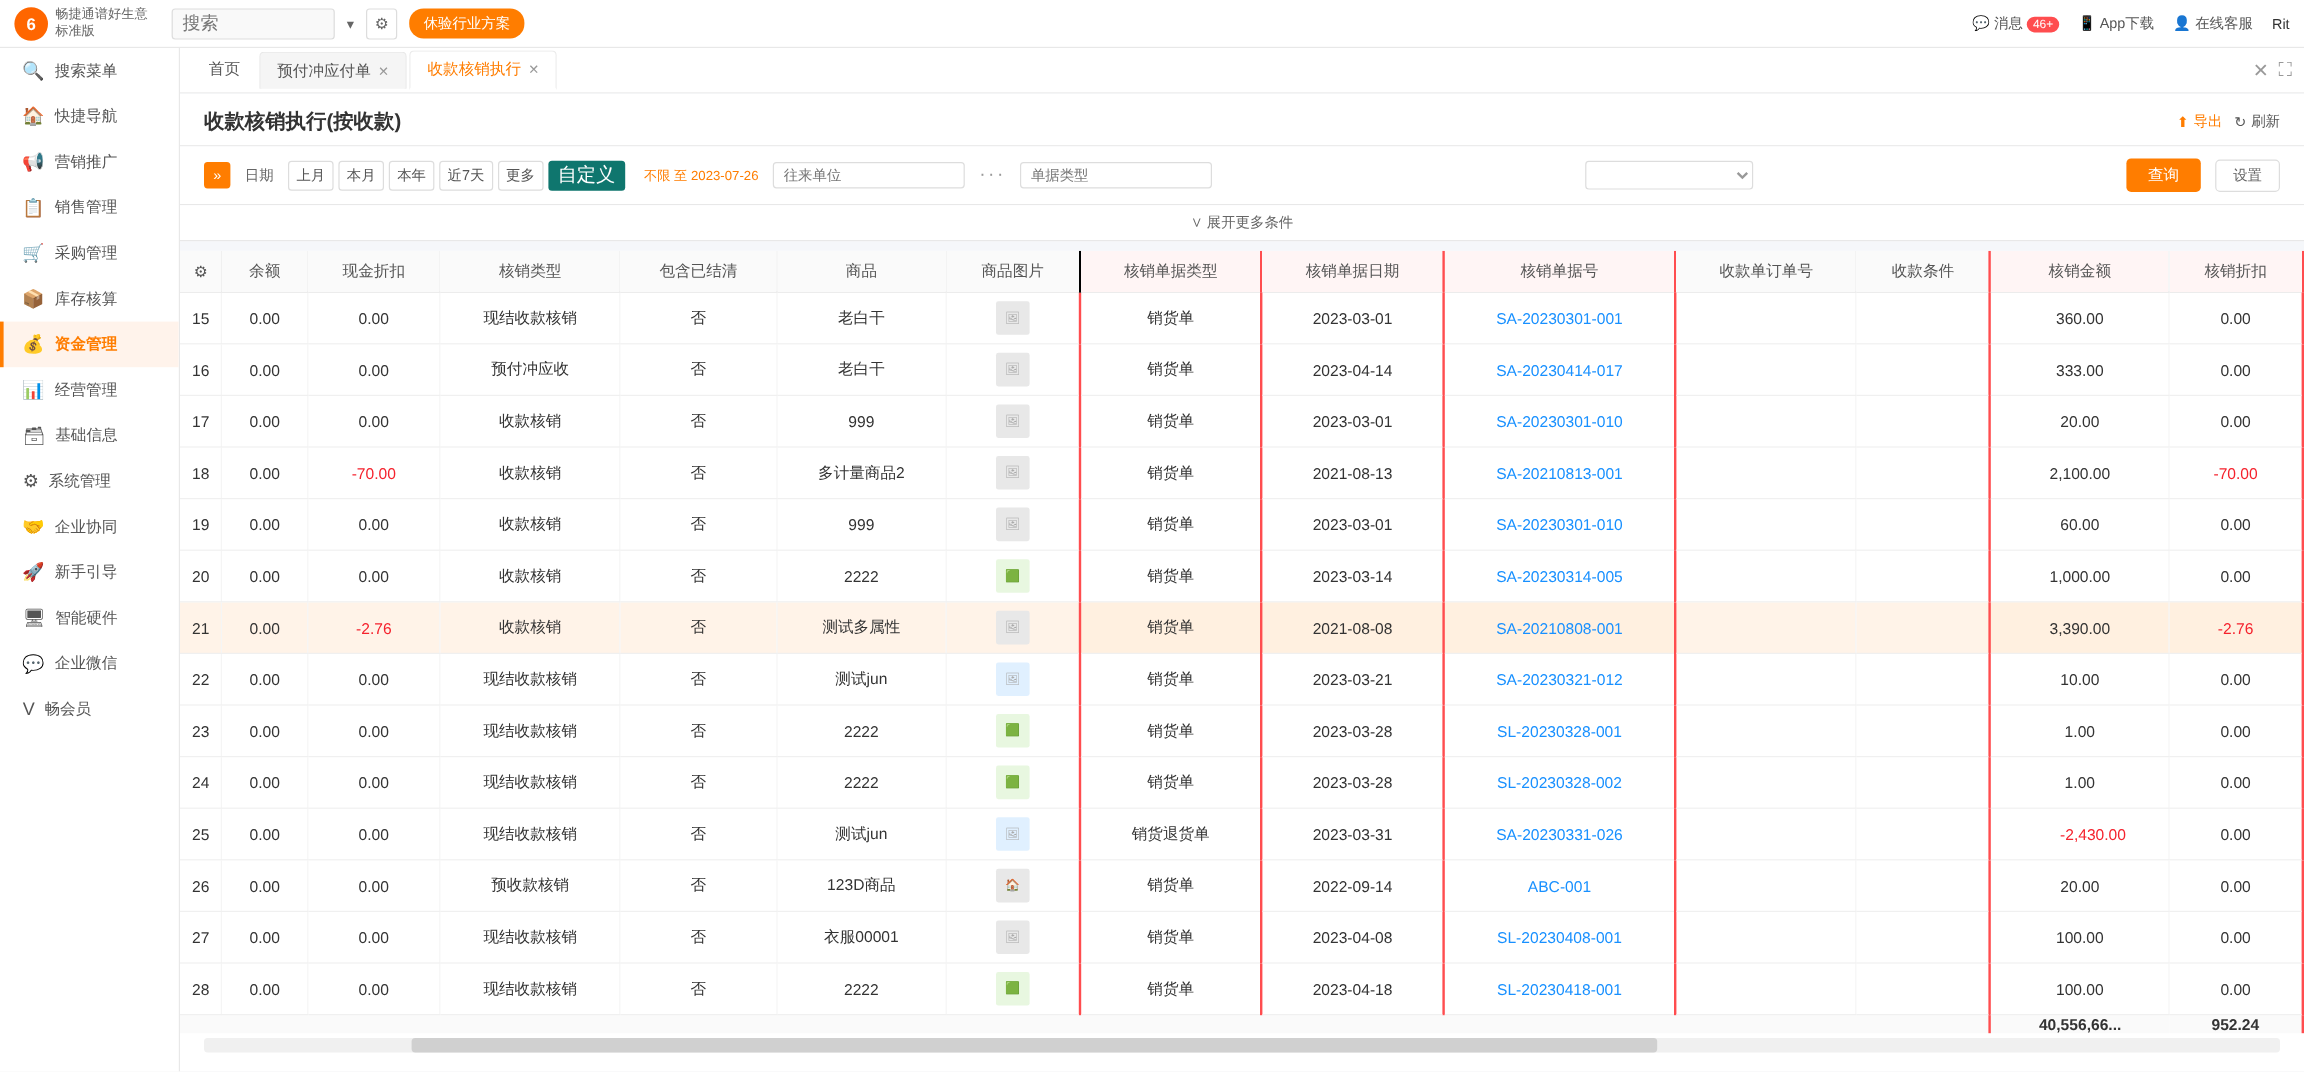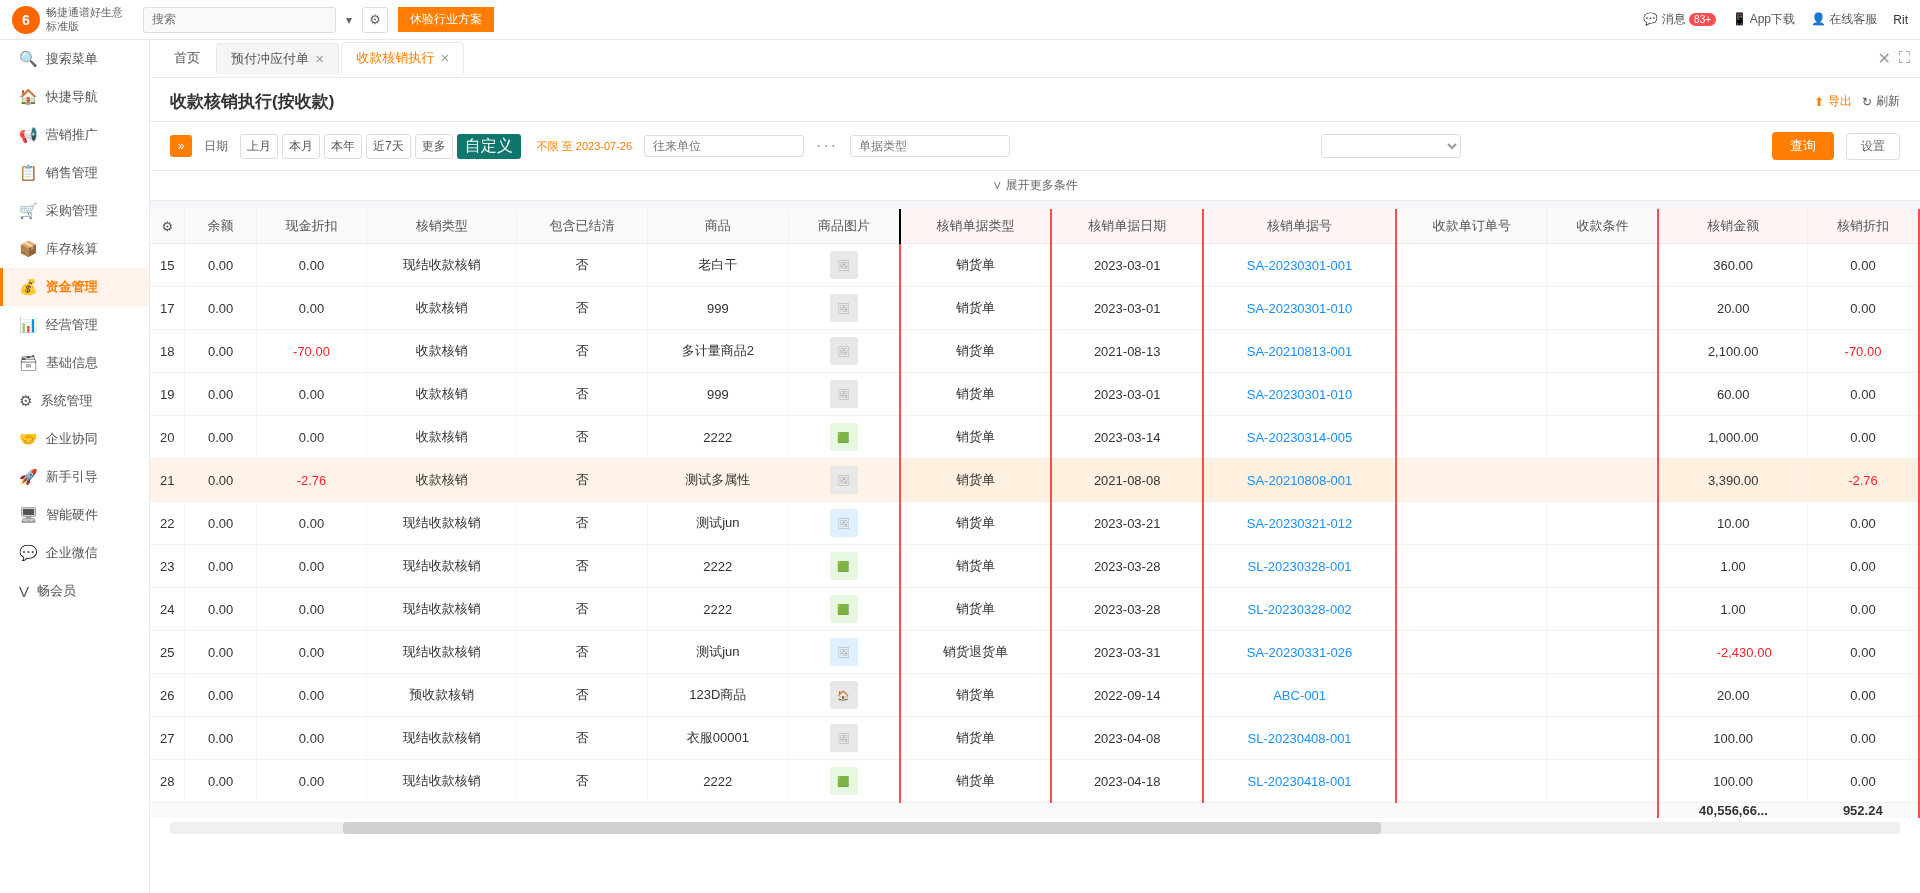--- a/index.html
+++ b/index.html
@@ -23,43 +23,42 @@
     }
     .logo-icon {
       width: 28px; height: 28px;
       background: #f60;
       border-radius: 50%;
       display: flex; align-items: center; justify-content: center;
       color: #fff; font-weight: bold; font-size: 14px;
     }
     .logo-text { font-size: 11px; color: #666; line-height: 1.2; }
     .top-bar-search {
-      width: 193px;
+      width: 136px;
       height: 26px;
       border: 1px solid #ddd;
       border-radius: 3px;
       padding: 0 8px;
-      font-size: 12px;
+      font-size: 15px;
       color: #999;
       background: #f9f9f9;
-      font-family: Liberation Serif, serif;
     }
     .top-bar-dropdown { color: #666; font-size: 12px; cursor: pointer; }
     .gear-btn {
       width: 26px; height: 26px;
       border: 1px solid #ddd;
       border-radius: 3px;
       display: flex; align-items: center; justify-content: center;
       cursor: pointer; color: #666;
     }
     .industry-btn {
       background: #ff7d00;
       color: #fff;
       border: none;
-      border-radius: 0;
+      border-radius: 12px;
       padding: 4px 12px;
       font-size: 12px;
       cursor: pointer;
     }
     .top-bar-right {
       margin-left: auto;
       display: flex;
       align-items: center;
       gap: 16px;
       font-size: 12px;
@@ -374,21 +373,21 @@
       <span>6</span>
     </div>
     <div class="logo-text" style="white-space:pre">畅捷通谱好生意
 标准版</div>
   </div>
   <input class="top-bar-search" type="text" placeholder="搜索" style="">
   <span class="top-bar-dropdown">▾</span>
   <div class="gear-btn">⚙</div>
   <button class="industry-btn">休验行业方案</button>
   <div class="top-bar-right">
-    <span style="cursor:pointer">💬 <span>消息</span> <span class="badge">83+</span></span>
+    <span style="cursor:pointer">💬 <span>消息</span> <span class="badge">46+</span></span>
     <span style="cursor:pointer">📱 <span>App下载</span></span>
     <span style="cursor:pointer">👤 <span>在线客服</span></span>
     <span style="color:#333;font-weight:500;">Rit</span>
   </div>
 </div>
 
 <div class="main-layout">
 
   <div class="sidebar">
 
@@ -545,20 +544,36 @@
     <td><div class="img-placeholder">🖼</div></td>
     <td style="border-left:2px solid #ff4d4f;border-right:2px solid #ff4d4f;">销货单</td>
     <td style="border-left:2px solid #ff4d4f;border-right:2px solid #ff4d4f;">2023-03-01</td>
     <td style="border-left:2px solid #ff4d4f;border-right:2px solid #ff4d4f;"><a class="link-cell" href="#">SA-20230301-001</a></td>
     <td></td>
     <td></td>
     <td class="" style="border-left:2px solid #ff4d4f;">360.00</td>
     <td class="" style="border-right:2px solid #ff4d4f;">0.00</td>
   </tr>
               <tr>
+    <td>16</td>
+    <td>0.00</td>
+    <td class="">0.00</td>
+    <td>预付冲应收</td>
+    <td>否</td>
+    <td>老白干</td>
+    <td><div class="img-placeholder">🖼</div></td>
+    <td style="border-left:2px solid #ff4d4f;border-right:2px solid #ff4d4f;">销货单</td>
+    <td style="border-left:2px solid #ff4d4f;border-right:2px solid #ff4d4f;">2023-04-14</td>
+    <td style="border-left:2px solid #ff4d4f;border-right:2px solid #ff4d4f;"><a class="link-cell" href="#">SA-20230414-017</a></td>
+    <td></td>
+    <td></td>
+    <td class="" style="border-left:2px solid #ff4d4f;">333.00</td>
+    <td class="" style="border-right:2px solid #ff4d4f;">0.00</td>
+  </tr>
+              <tr>
     <td>17</td>
     <td>0.00</td>
     <td class="">0.00</td>
     <td>收款核销</td>
     <td>否</td>
     <td>999</td>
     <td><div class="img-placeholder">🖼</div></td>
     <td style="border-left:2px solid #ff4d4f;border-right:2px solid #ff4d4f;">销货单</td>
     <td style="border-left:2px solid #ff4d4f;border-right:2px solid #ff4d4f;">2023-03-01</td>
     <td style="border-left:2px solid #ff4d4f;border-right:2px solid #ff4d4f;"><a class="link-cell" href="#">SA-20230301-010</a></td>

